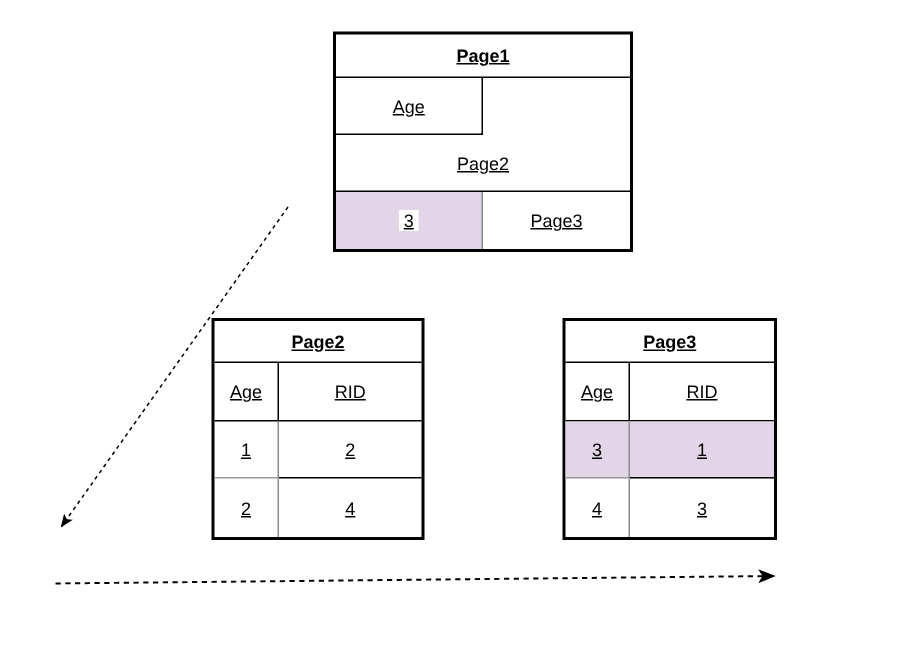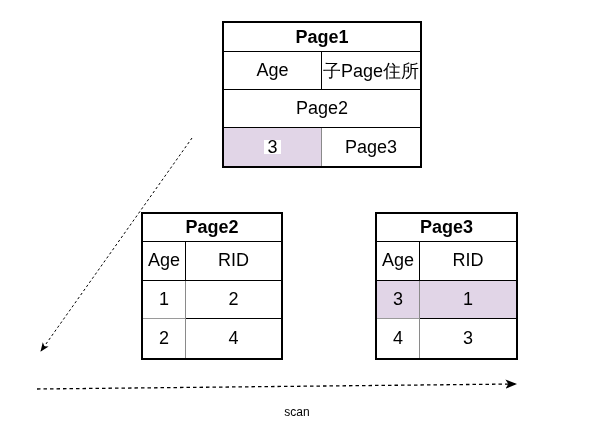--- a/index.html
+++ b/index.html
@@ -7,21 +7,21 @@
     width:600px;height:437px;background:#ffffff;
     font-family:"Liberation Sans","DejaVu Sans",sans-serif;
     position:relative;overflow:hidden;
   }
   .canvas{position:absolute;inset:0;width:600px;height:437px;}
 
   
   .tbl{
     position:absolute;background:#fff;border:2px solid #000;
     box-sizing:border-box;display:flex;flex-direction:column;
-    font-size:18px;color:#000;
+    font-size:12px;color:#000;text-decoration:underline;
   }
   .tbl-title{
     flex:0 0 28px;display:flex;align-items:center;justify-content:center;
     font-weight:bold;border-bottom:1px solid #000;
   }
   .tbl-row{flex:1 1 0;display:flex;}
   .tbl-row .cell{
     display:flex;align-items:center;justify-content:center;
     box-sizing:border-box;
   }
@@ -70,21 +70,20 @@
       </marker>
     </defs>
     <line x1="192" y1="138" x2="41" y2="351" stroke="#000" stroke-width="1" stroke-dasharray="2.5,2.5" marker-end="url(#arrow)"></line>
     <line x1="37" y1="389" x2="516" y2="384" stroke="#000" stroke-width="1.3" stroke-dasharray="3.5,3" marker-end="url(#arrow)"></line>
   </svg>
 
   <div class="tbl" id="tbl-page1">
     <div class="tbl-title">Page1</div>
     <div class="tbl-row head">
       <div class="cell c1">Age</div>
-      <div class="cell c2">子Page住所</div>
     </div>
     <div class="tbl-row data">
       <div class="cell c2">Page2</div>
     </div>
     <div class="tbl-row data">
       <div class="cell c1 hl">
         <span class="label-box">3</span>
       </div>
       <div class="cell c2">Page3</div>
     </div>
@@ -115,15 +114,14 @@
     <div class="tbl-row data">
       <div class="cell c1 hl">3</div>
       <div class="cell c2 hl">1</div>
     </div>
     <div class="tbl-row data">
       <div class="cell c1">4</div>
       <div class="cell c2">3</div>
     </div>
   </div>
 
-  <div class="scan-label">scan</div>
 
 </div>
 
 </body></html>

